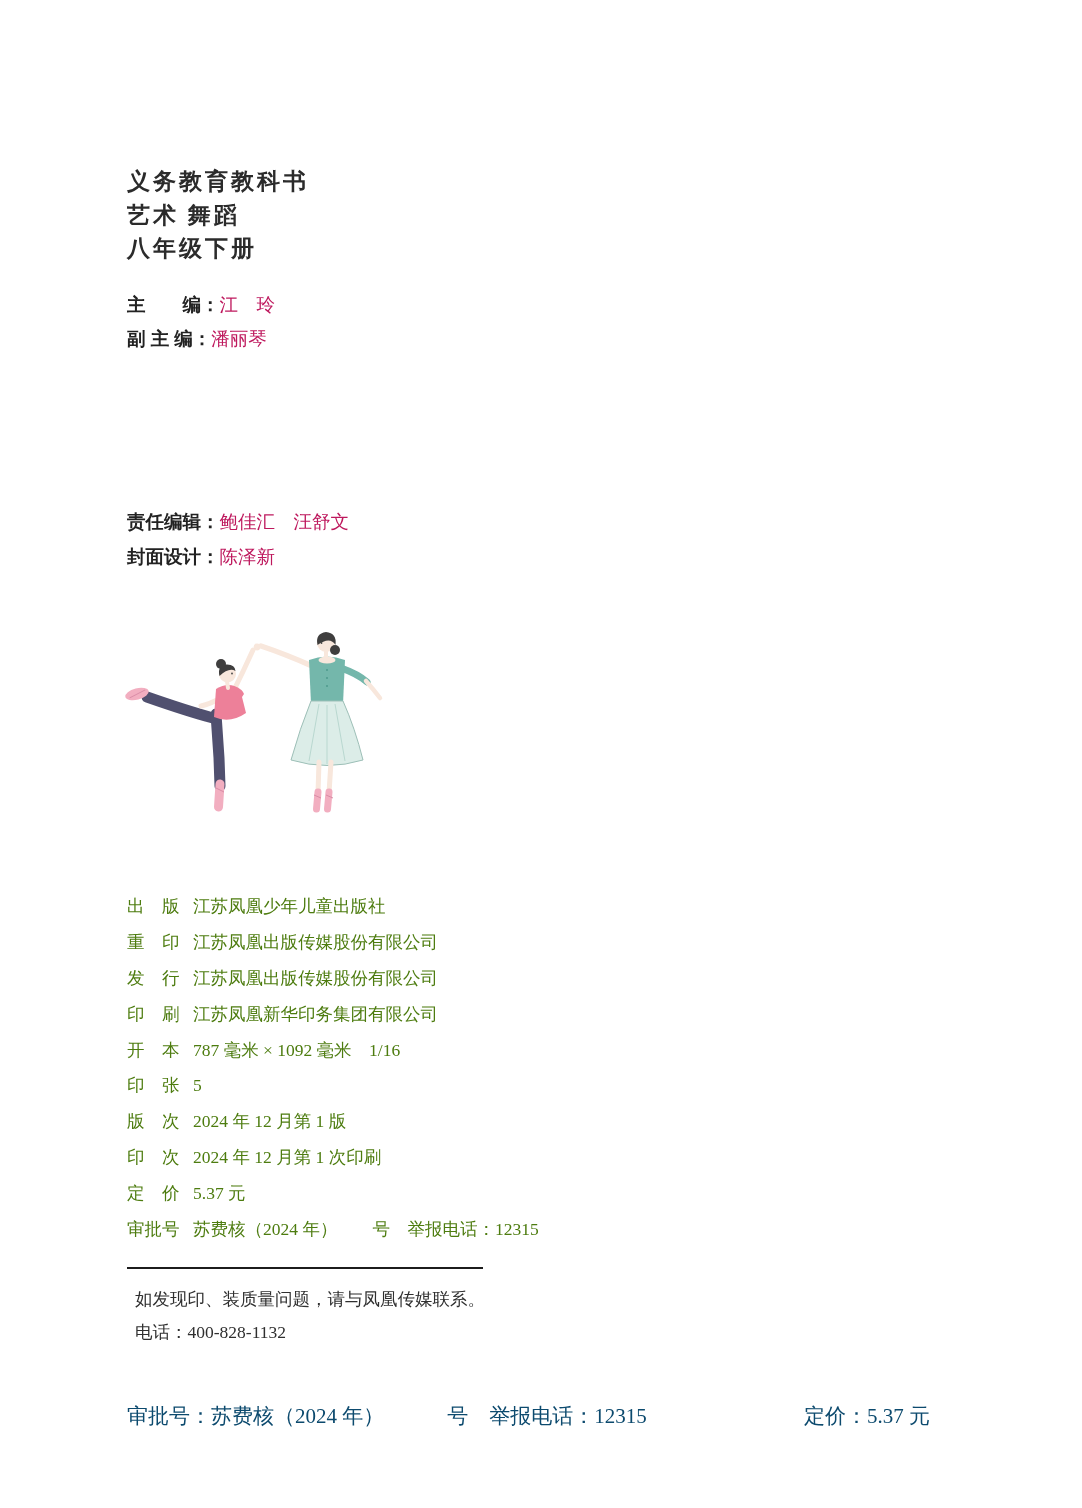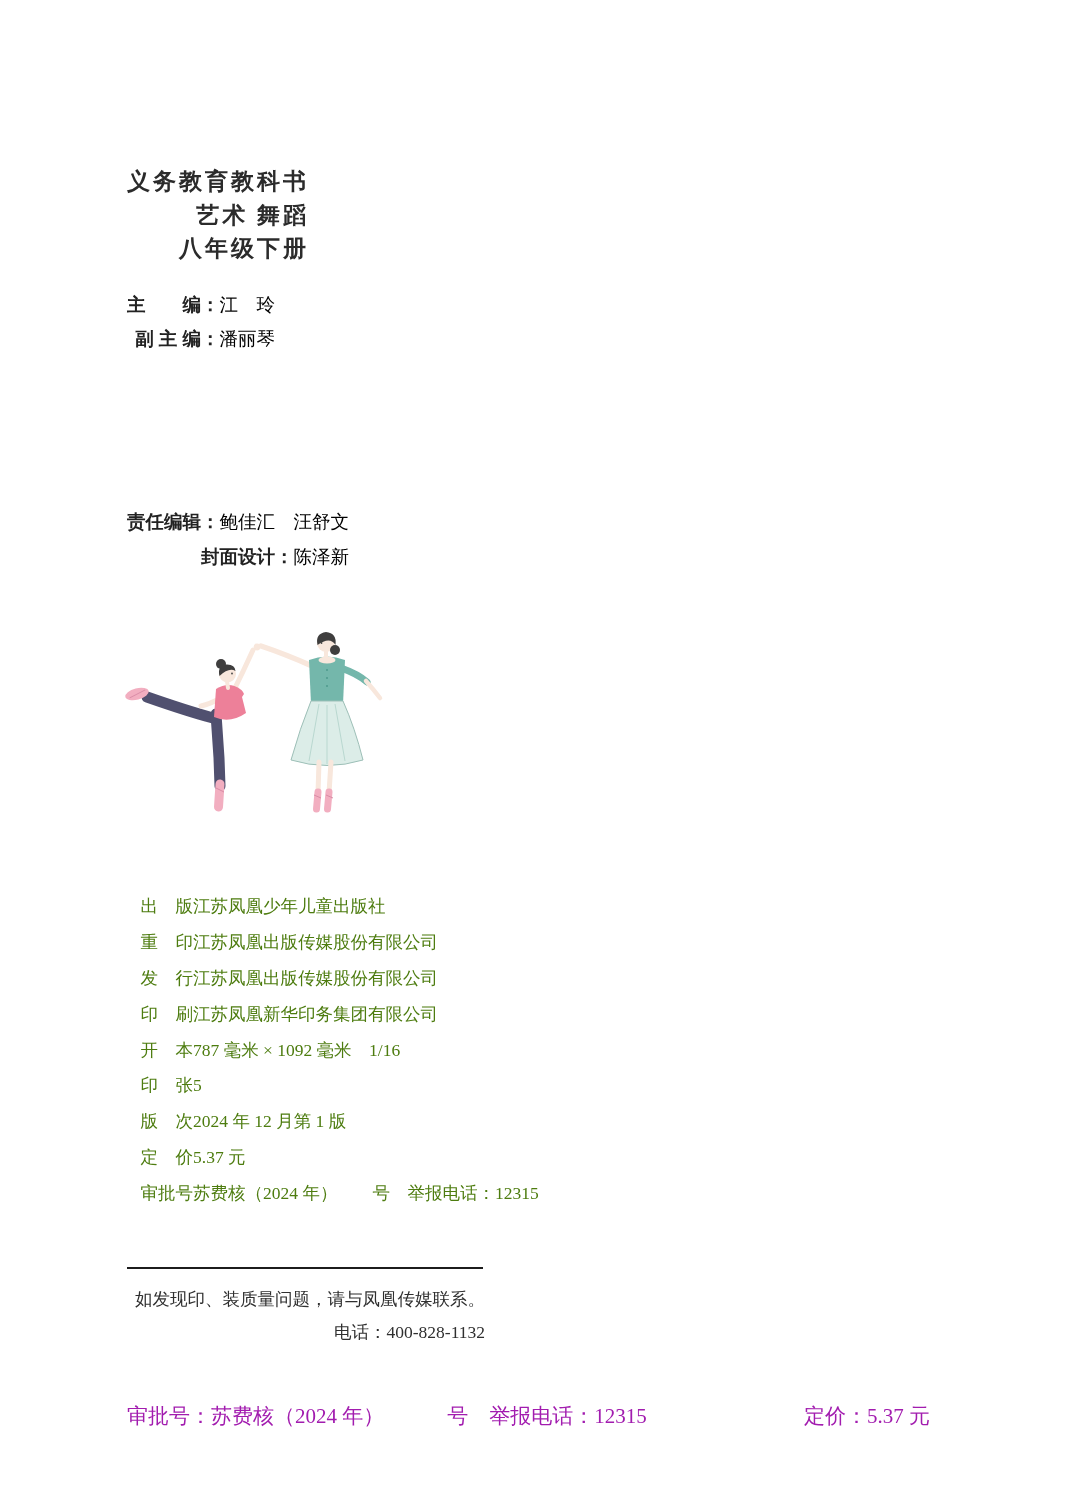--- a/index.html
+++ b/index.html
@@ -3,38 +3,37 @@
 <meta charset="utf-8">
 <style>
   html,body{margin:0;padding:0;background:#ffffff;}
   .page{
     position:relative;
     width:1082px;height:1508px;
     background:#ffffff;
     font-family:"Liberation Serif","DejaVu Serif",serif;
     color:#2e2e2e;
     overflow:hidden;
-    text-align:right;
   }
   .abs{position:absolute;}
 
   
   .title-block{left:127px;top:165px;line-height:33.5px;}
   .title-line{
     font-weight:bold;font-size:23px;letter-spacing:3px;color:#2b2b2b;
     font-family:"Liberation Serif","DejaVu Serif",serif;
   }
 
   
   .editor-block{left:127px;top:288px;line-height:34px;font-size:18.5px;}
   .lbl{
     font-family:"Liberation Sans","DejaVu Sans",sans-serif;
     font-weight:bold;color:#222;white-space:pre;
   }
-  .nm{color:#000000;white-space:pre;}
+  .nm{color:#be185d;white-space:pre;}
 
   
   .core-block{left:127px;top:377px;line-height:32.5px;font-size:18px;}
   .core-note{font-style:italic;font-size:16.5px;color:#454545;letter-spacing:1px;white-space:pre;}
   .core-names{margin-left:95px;color:#4f4f4f;white-space:pre;}
 
   
   .staff-block{left:127px;top:505px;line-height:33.5px;font-size:18.5px;}
 
   
@@ -45,21 +44,21 @@
 
   
   .divider{left:127px;top:1267px;width:356px;border-top:2px solid #1c1c1c;height:0;}
   .notice-block{left:127px;top:1283px;font-size:17.5px;line-height:33px;color:#2f2f2f;margin-left:8px;}
   .notice-line{white-space:pre;}
 
   
   .footer{
     left:127px;top:1402px;width:803px;
     display:flex;justify-content:space-between;
-    font-size:21px;color:#a21caf;white-space:pre;gap:23px;
+    font-size:21px;color:#0c4a6e;white-space:pre;gap:23px;
   }
 
   
   .illus{left:113px;top:610px;}
 </style>
 </head>
 <body>
 
 <div class="page">
 
@@ -176,20 +175,24 @@
     </div>
     <div class="pub-row">
       <span class="pub-label">印　张</span>
         <span class="pub-value">5</span>
     </div>
     <div class="pub-row">
       <span class="pub-label">版　次</span>
         <span class="pub-value">2024 年 12 月第 1 版</span>
     </div>
     <div class="pub-row">
+      <span class="pub-label">印　次</span>
+        <span class="pub-value">2024 年 12 月第 1 次印刷</span>
+    </div>
+    <div class="pub-row">
       <span class="pub-label">定　价</span>
         <span class="pub-value">5.37 元</span>
     </div>
     <div class="pub-row">
       <span class="pub-label">审批号</span>
         <span class="pub-value">苏费核（2024 年）　　号　举报电话：12315</span>
     </div>
   </div>
 
   <div class="abs divider"></div>

